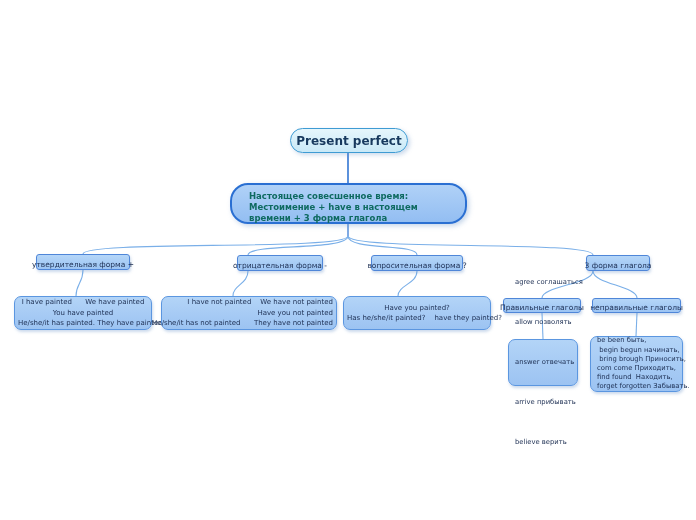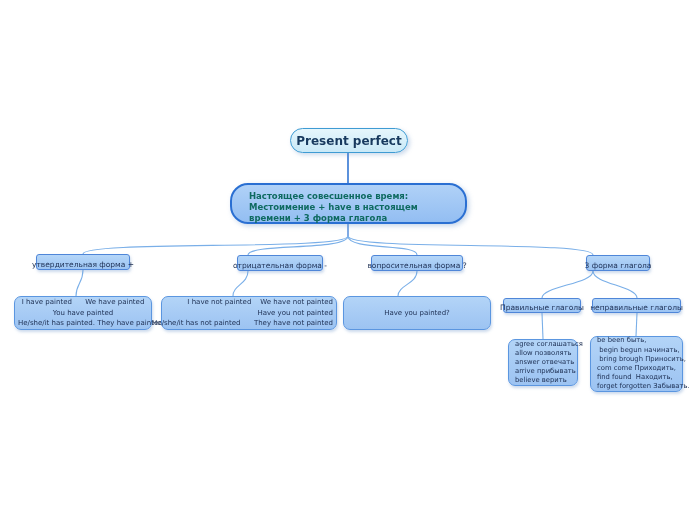--- a/index.html
+++ b/index.html
@@ -96,30 +96,31 @@
   </div>
 
   <div class="node leaf-node" style="left:161px;top:296px;width:176px;height:34px;align-items:flex-end;">
     <div class="line">I have not painted    We have not painted</div>
     <div class="line">Have you not painted</div>
     <div class="line">He/she/it has not painted      They have not painted</div>
   </div>
 
   <div class="node leaf-node" style="left:343px;top:296px;width:148px;height:34px;">
     <div class="line">Have you painted?</div>
+    <div class="line">Has he/she/it painted?    have they painted?</div>
   </div>
 
   <div class="node label-node" style="left:503px;top:298px;width:78px;height:15px;">
     <span>Правильные глаголы</span>
   </div>
   <div class="node label-node" style="left:592px;top:298px;width:89px;height:15px;">
     <span>неправильные глаголы</span>
   </div>
 
-  <div class="node leaf-node left-align tight" style="left:508px;top:339px;width:70px;height:47px;">
+  <div class="node leaf-node left-align tight" style="left:508px;top:339px;width:70px;height:47px;gap:31px;">
     <div class="line">agree соглашаться</div>
     <div class="line">allow позволять</div>
     <div class="line">answer отвечать</div>
     <div class="line">arrive прибывать</div>
     <div class="line">believe верить</div>
   </div>
 
   <div class="node leaf-node left-align tight" style="left:590px;top:336px;width:93px;height:56px;">
     <div class="line">be been быть,</div>
     <div class="line"> begin begun начинать,</div>

